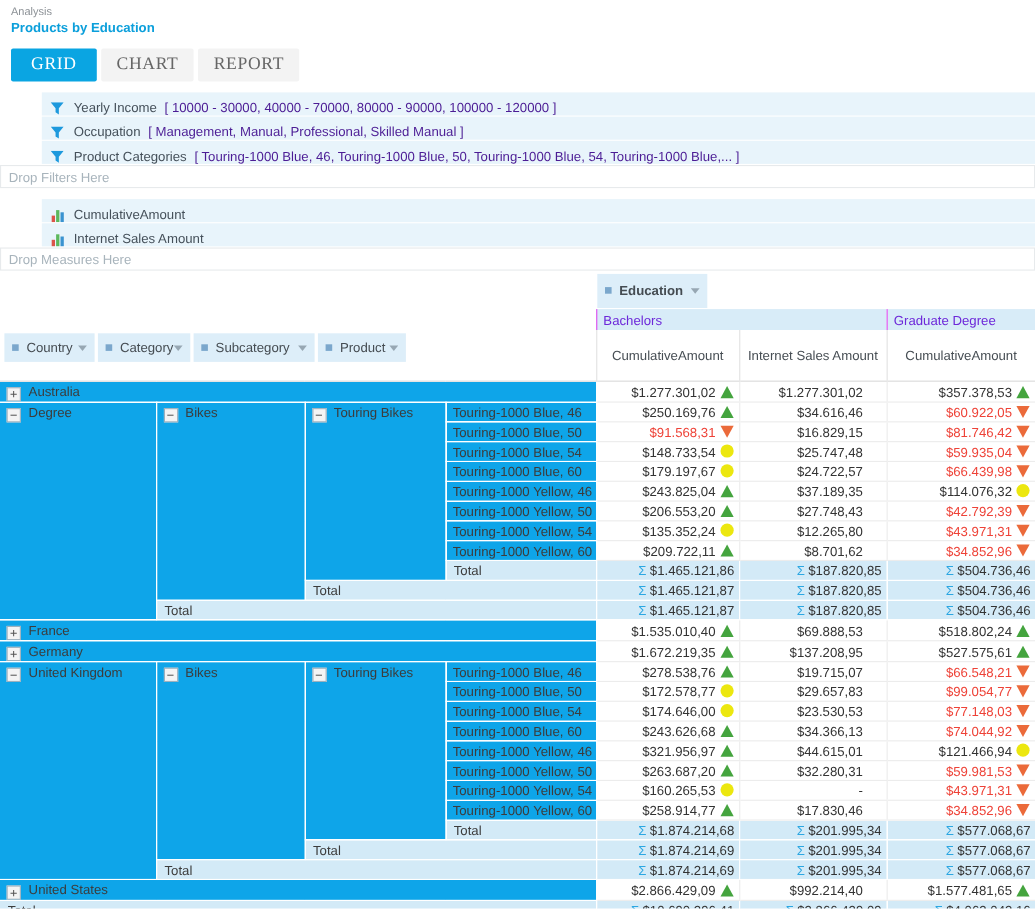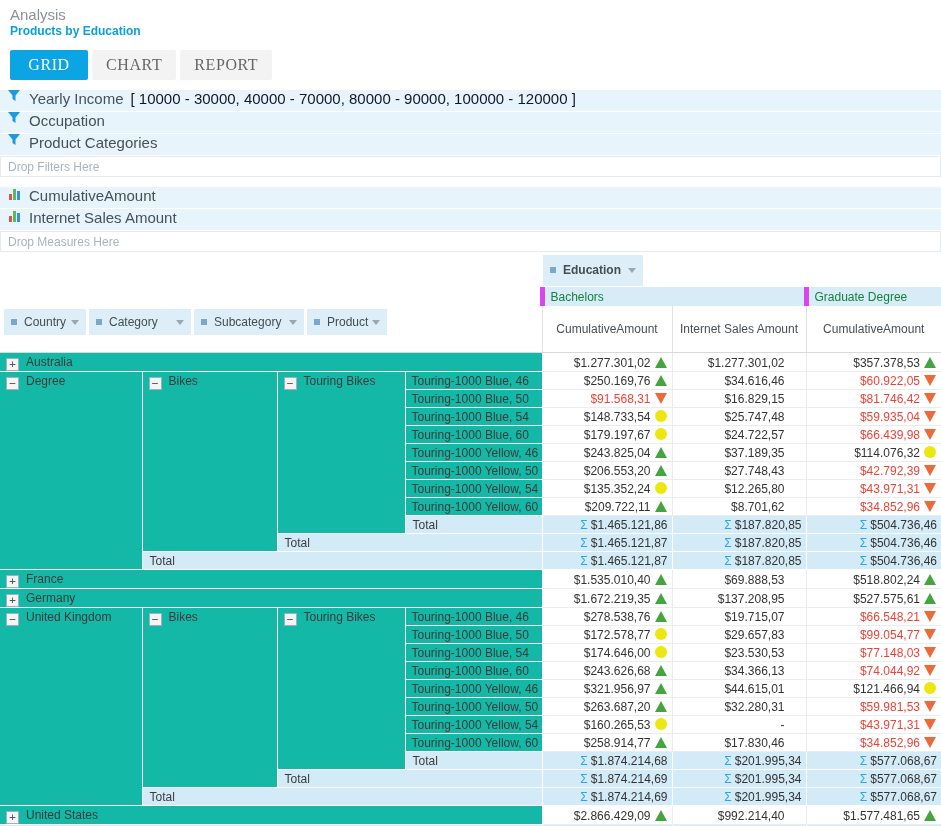--- a/index.html
+++ b/index.html
@@ -1,52 +1,52 @@
 <!DOCTYPE html>
 <html><head>
 <meta charset="utf-8">
 <style>
   html,body{margin:0;padding:0;background:#fff;}
   body{width:941px;height:826px;overflow:hidden;font-family:"Liberation Sans","DejaVu Sans",sans-serif;color:#3c3c3c;}
-  .crumb{margin:6px 0 0 10px;font-size:15px;color:#8c9196;}
+  .crumb{margin:6px 0 0 10px;font-size:10px;color:#8c9196;}
   h1{margin:1px 0 12px 10px;font-size:12px;font-weight:bold;color:#0b9fdb;}
   .tabs{margin:0 0 10px 10px;display:flex;gap:4px;}
   .tab{min-width:78px;height:30px;border:none;border-radius:2px;background:#f3f3f3;color:#666;
        font-family:Liberation Serif, serif;font-size:16px;letter-spacing:.6px;cursor:pointer;padding:0 14px;}
   .tab.active{background:#0aa5e2;color:#fff;}
   
-  .bar{height:21px;margin-bottom:1px;background:#e8f4fb;display:flex;align-items:flex-start;
-       font-size:15px;color:#4a5258;padding-left:8px;box-sizing:border-box;}
+  .bar{height:21px;margin-bottom:1px;background:#e8f4fb;display:flex;align-items:flex-end;
+       font-size:12px;color:#4a5258;padding-left:8px;box-sizing:border-box;margin-left:38px;}
   .bar .icn{display:inline-flex;width:13px;margin-right:8px;}
   .bar .fname{color:#45505a;}
-  .bar .fvals{margin-left:7px;color:#0f172a;}
+  .bar .fvals{margin-left:7px;color:#4c1d95;}
   .dropzone{height:21px;margin-bottom:1px;background:#fff;border:1px solid #e7eaec;box-sizing:border-box;
        display:flex;align-items:center;padding-left:7px;font-size:12px;color:#a8b4bc;}
   .gap10{height:9px;}
   
   table.pivot{border-collapse:collapse;table-layout:fixed;width:941px;font-size:12px;}
   table.pivot td{overflow:hidden;white-space:nowrap;}
   .corner{background:#fff;}
   .chiprow{height:34px;font-weight:bold;}
   .grouprow{height:19px;}
   .fieldrow{height:29px;}
   .chipcell{vertical-align:middle;}
   .chip{display:inline-flex;align-items:center;background:#ddeef9;height:26px;padding:0 7px;
         box-sizing:border-box;cursor:pointer;color:#454c52;}
   .chip .sq{width:6px;height:6px;background:#7ba7cc;margin-right:7px;flex:none;}
   .chip .caret{width:0;height:0;border-left:4px solid transparent;border-right:4px solid transparent;
         border-top:5px solid #97a7b3;margin-left:auto;}
   .chip.colchip{height:31px;width:100px;}
   .fieldbar{display:flex;gap:3px;padding:2px 0 16px 3px;}
-  .ghead{background:#d8ecf8;color:#15803d;padding:0 0 0 6px;border-left:5px solid #d946ef;}
+  .ghead{background:#d8ecf8;color:#6d28d9;padding:0 0 0 6px;border-left:1px solid #d946ef;}
   .mhead{background:#fff;color:#474e54;text-align:center;border-left:1px solid #e2e2e2;
          border-bottom:1px solid #d9d9d9;}
   .fcell{border-bottom:1px solid #d9d9d9;border-right:1px solid #e2e2e2;}
   
-  .rh{background:#14b8a6;border-right:1px solid #fff;border-bottom:1px solid #fff;
+  .rh{background:#0ea5e9;border-right:1px solid #fff;border-bottom:1px solid #fff;
       vertical-align:top;padding:2px 0 0 6px;}
   .rh.prod{}
   .tlabel{background:#d3eaf7;border-right:1px solid #fff;border-bottom:1px solid #fff;
       vertical-align:top;padding:2px 0 0 7px;}
   .dc{background:#fff;border-left:1px solid #ececec;border-bottom:1px solid #ececec;
       text-align:right;padding:1px 4px 0 0;color:#333;}
   .tc{background:#d3eaf7;border-left:1px solid rgba(255,255,255,.75);border-bottom:1px solid rgba(255,255,255,.75);
       text-align:right;padding:1px 4px 0 0;color:#333;}
   .exp{display:inline-block;width:13px;height:13px;line-height:11px;text-align:center;background:#f4f4f4;
        border:1px solid #9db0bd;color:#555;font-size:11px;margin-right:7px;box-sizing:border-box;
@@ -82,28 +82,30 @@
     <span class="fname">Yearly Income</span>
     <span class="fvals">[ 10000 - 30000, 40000 - 70000, 80000 - 90000, 100000 - 120000 ]</span>
   </div>
   <div class="bar">
     <span class="icn">
         <svg width="12" height="12" viewBox="0 0 12 12">
           <path d="M0 0h12L7.5 5.5V11l-3-2V5.5z" fill="#1d99dd"></path>
         </svg>
       </span>
     <span class="fname">Occupation</span>
+    <span class="fvals">[ Management, Manual, Professional, Skilled Manual ]</span>
   </div>
   <div class="bar">
     <span class="icn">
         <svg width="12" height="12" viewBox="0 0 12 12">
           <path d="M0 0h12L7.5 5.5V11l-3-2V5.5z" fill="#1d99dd"></path>
         </svg>
       </span>
     <span class="fname">Product Categories</span>
+    <span class="fvals">[ Touring-1000 Blue, 46, Touring-1000 Blue, 50, Touring-1000 Blue, 54, Touring-1000 Blue,... ]</span>
   </div>
   <div class="dropzone">Drop Filters Here</div>
 </div>
 
 <div class="gap10"></div>
 
 <div>
   <div class="bar">
     <span class="icn">
         <svg width="13" height="13" viewBox="0 0 13 13">
@@ -154,21 +156,21 @@
       <td class="ghead">Graduate Degree</td>
     </tr>
     <tr class="fieldrow">
       <td class="fcell" colspan="4">
         <div class="fieldbar">
           <span class="chip" style="width:82px">
               <span class="sq"></span>
               <span>Country</span>
               <span class="caret"></span>
             </span>
-          <span class="chip" style="width:102px">
+          <span class="chip" style="width:84px">
               <span class="sq"></span>
               <span>Category</span>
               <span class="caret"></span>
             </span>
           <span class="chip" style="width:110px">
               <span class="sq"></span>
               <span>Subcategory</span>
               <span class="caret"></span>
             </span>
           <span class="chip" style="width:80px">

